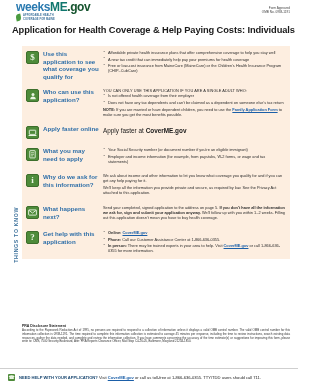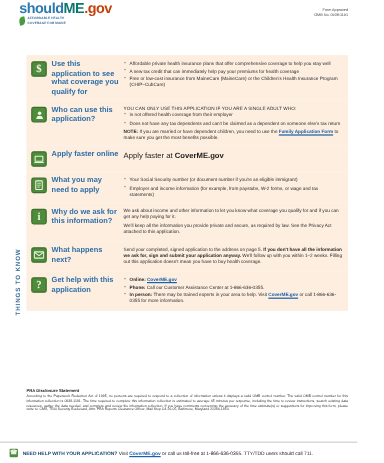--- a/index.html
+++ b/index.html
@@ -10,21 +10,21 @@
     overflow: hidden;
   }
   .page { position: relative; width: 298px; height: 386px; background:#fff; }
 
   
   .header { position: relative; padding: 4px 8px 0 14px; height: 22px; }
   .logo { position:absolute; left:16px; top:2px; }
   .logo-word { font-size: 12px; font-weight: 700; letter-spacing:-0.4px; line-height:11px; }
   .lw-cover { color:#2a7ab0; }
   .lw-me { color:#0f766e; }
-  .lw-gov { color:#c2410c; }
+  .lw-gov { color:#14532d; }
   .logo-sub { display:flex; align-items:center; gap:2px; margin-top:1px; }
   .logo-leaf { width:5px; height:7px; background:#4a9b3f; border-radius:60% 0 60% 0; transform:rotate(-12deg); flex:none;}
   .logo-subtext { font-size:2.6px; line-height:3.2px; color:#3a6f9a; font-weight:700; letter-spacing:.1px; }
 
   .formapproved { position:absolute; right:8px; top:6px; text-align:right; }
   .formapproved div { font-size:3.1px; line-height:4.2px; color:#444; }
 
   .doc-title {
     margin: 3px 0 0 12px;
     font-size: 9.3px; font-weight: 700; color:#1a1a1a;
@@ -96,35 +96,36 @@
   .bb-text { font-size:4.1px; color:#1a1a1a; }
   .bb-text .bold { font-weight:700; color:#17456f; }
 </style>
 </head>
 <body>
 
 <div class="page">
 
   <div class="header">
     <div class="logo">
-      <div class="logo-word"><span class="lw-cover">should</span><span class="lw-me">ME</span><span class="lw-gov">.gov</span></div>
+      <div class="logo-word"><span class="lw-cover">weeks</span><span class="lw-me">ME</span><span class="lw-gov">.gov</span></div>
       <div class="logo-sub">
         <div class="logo-leaf"></div>
         <div>
           <div class="logo-subtext">AFFORDABLE HEALTH</div>
           <div class="logo-subtext">COVERAGE FOR MAINE</div>
         </div>
       </div>
     </div>
     <div class="formapproved">
       <div>Form Approved</div>
       <div>OMB No. 0938-1191</div>
     </div>
   </div>
 
+  <div class="doc-title">Application for Health Coverage &amp; Help Paying Costs: Individuals</div>
 
   <div class="rail">
     <span>THINGS TO KNOW</span>
   </div>
 
   <div class="rows">
 
     <div class="row cream">
       <div class="icon-cell">
         <div class="badge">

